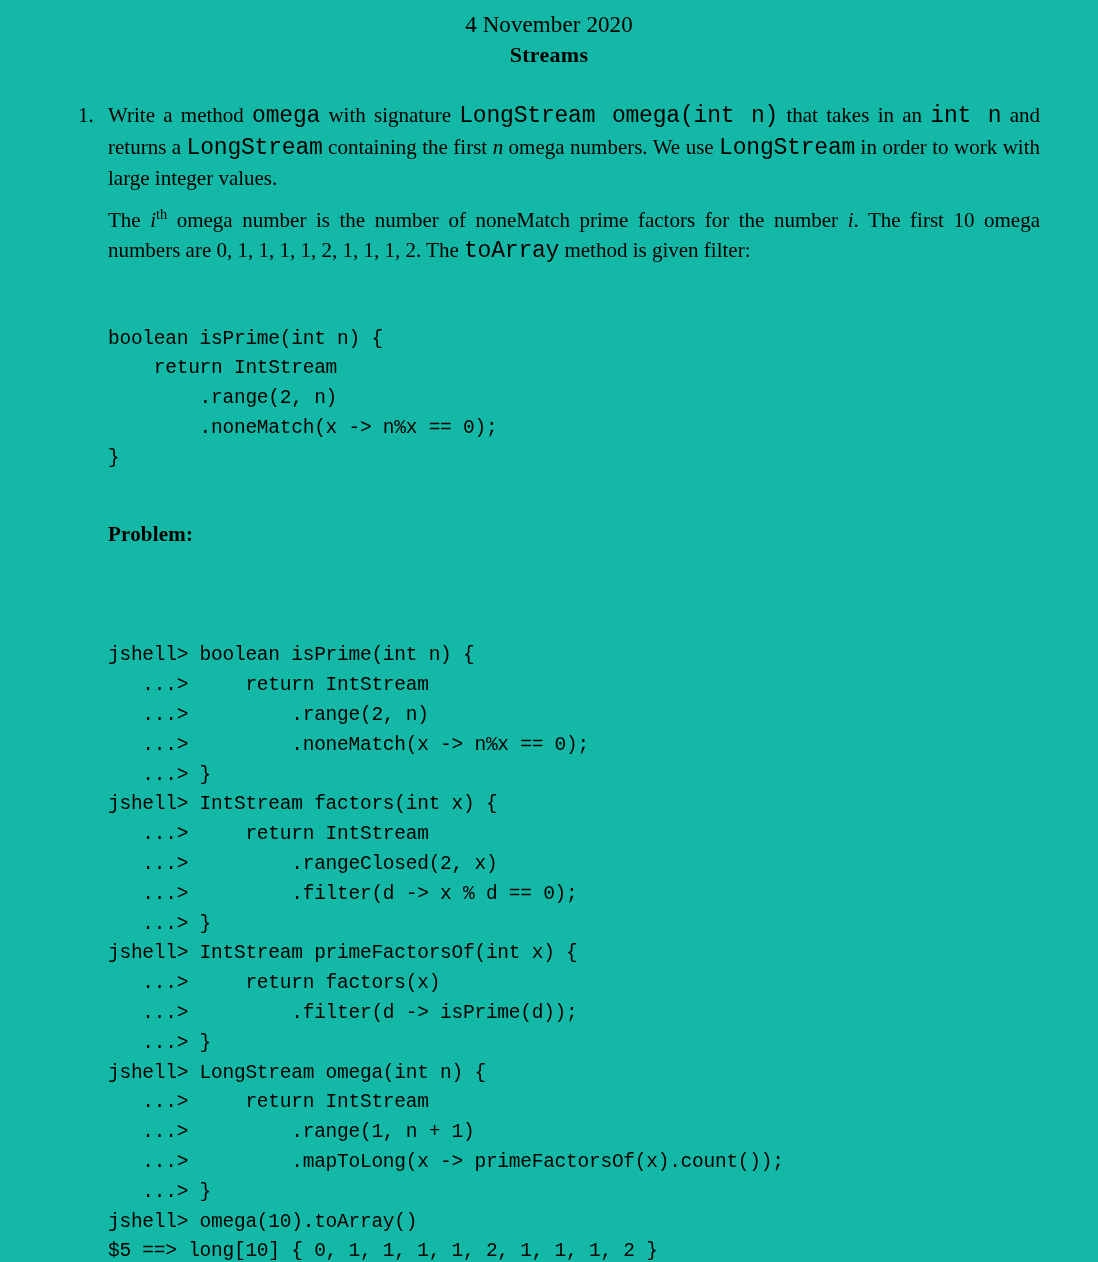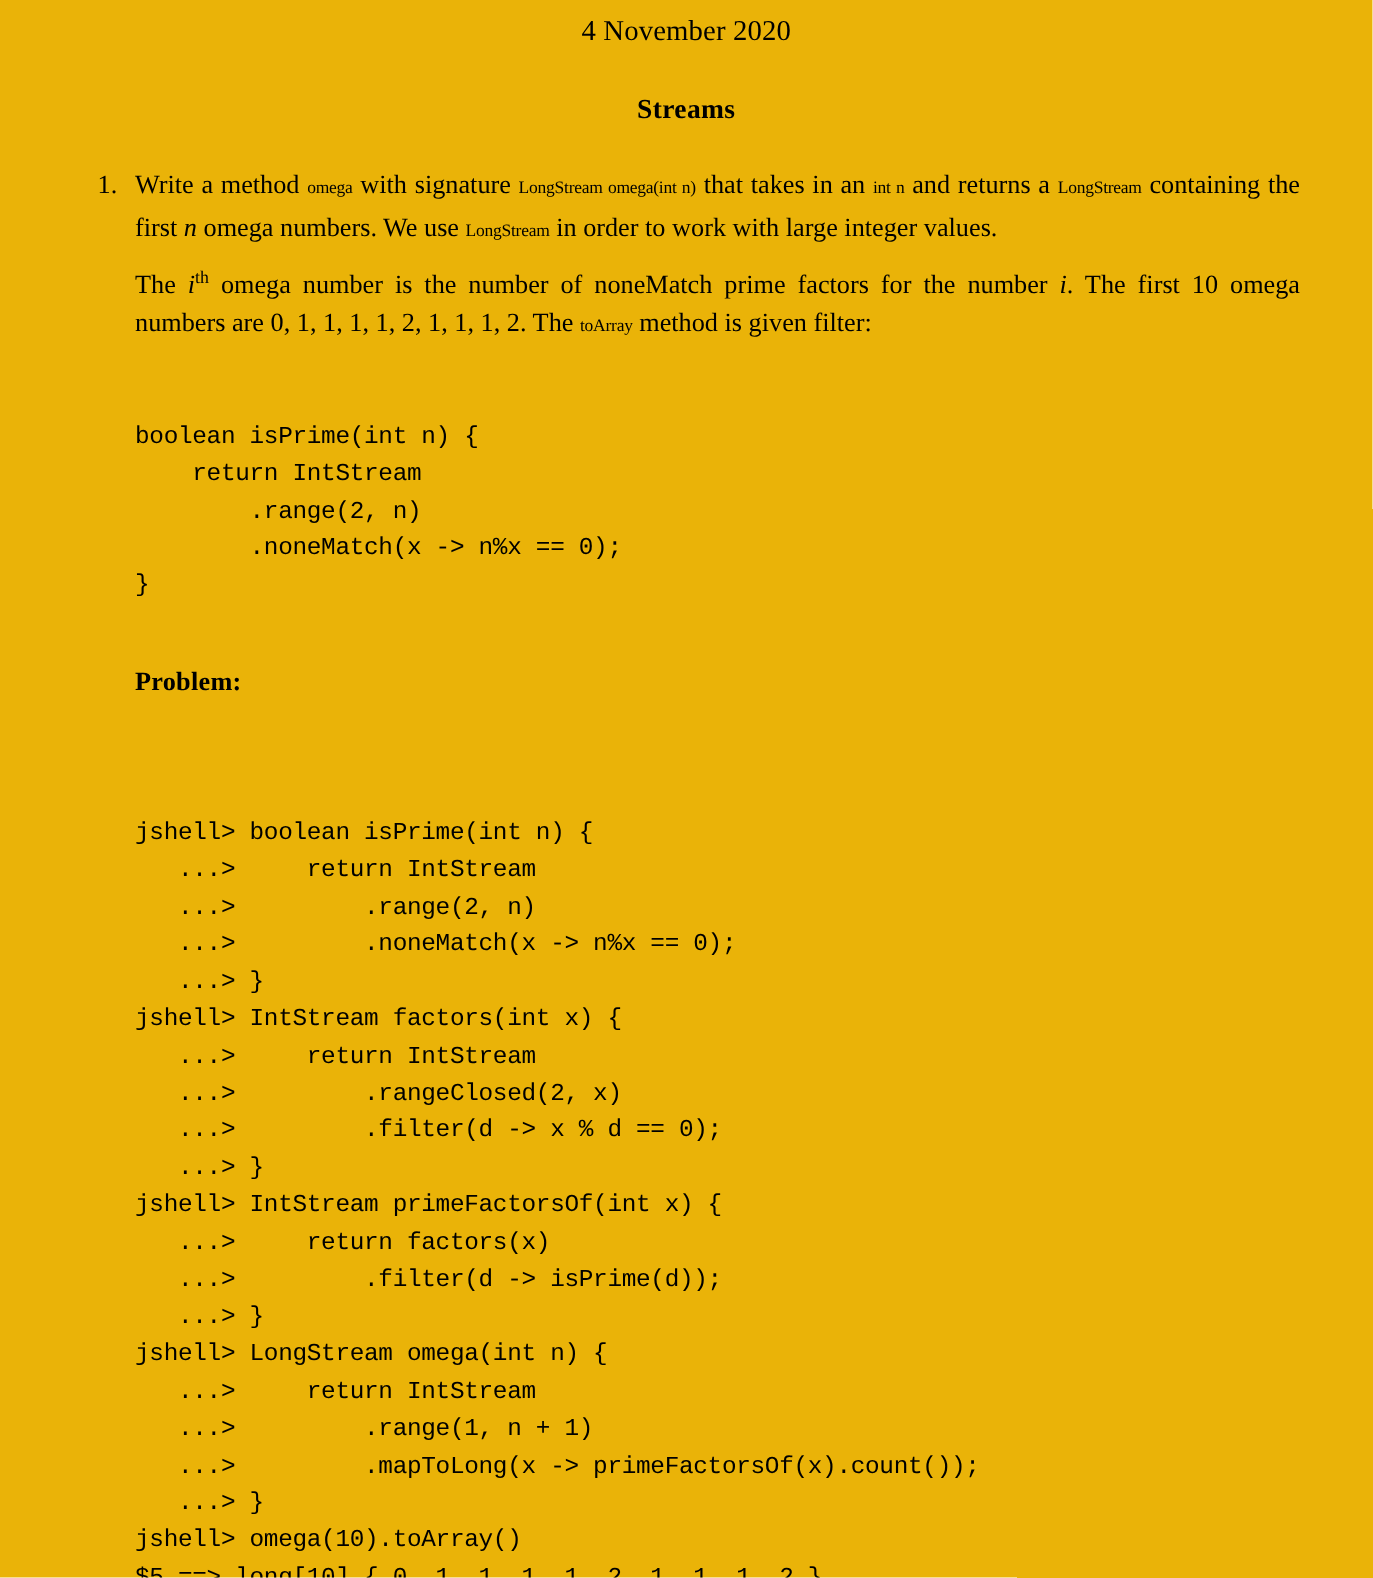--- a/index.html
+++ b/index.html
@@ -13,38 +13,37 @@
     position: relative;
     font-family: "Liberation Serif", "DejaVu Serif", serif;
     color: #000000;
     overflow: hidden;
   }
 
   .page {
     position: relative;
     width: 1098px;
     height: 1262px;
-    background: #eab308;
+    background: #14b8a6;
   }
 
   
   .header {
     text-align: center;
     padding-top: 10px;
   }
   .header .line {
     font-size: 23px;
     line-height: 30px;
     letter-spacing: .1px;
   }
   .header .line.bold {
     font-weight: bold;
     font-size: 22px;
     letter-spacing: .3px;
-    margin-top: 32px;
   }
 
   
   .problem {
     position: relative;
     margin-top: 30px;
     padding-left: 108px;
     padding-right: 58px;
   }
   .problem-number {
@@ -58,22 +57,22 @@
     font-size: 21px;
     line-height: 30.5px;
     text-align: justify;
     text-justify: inter-word;
     margin: 0;
   }
   .para + .para {
     margin-top: 11px;
   }
   .mono {
-    font-family: Liberation Serif, serif;
-    font-size: 14px;
+    font-family: Liberation Mono, monospace;
+    font-size: 23px;
     letter-spacing: -0.2px;
   }
   .it {
     font-style: italic;
     font-family: "Liberation Serif", "DejaVu Serif", serif;
   }
   .sup {
     font-size: 0.68em;
     vertical-align: super;
     line-height: 0;

